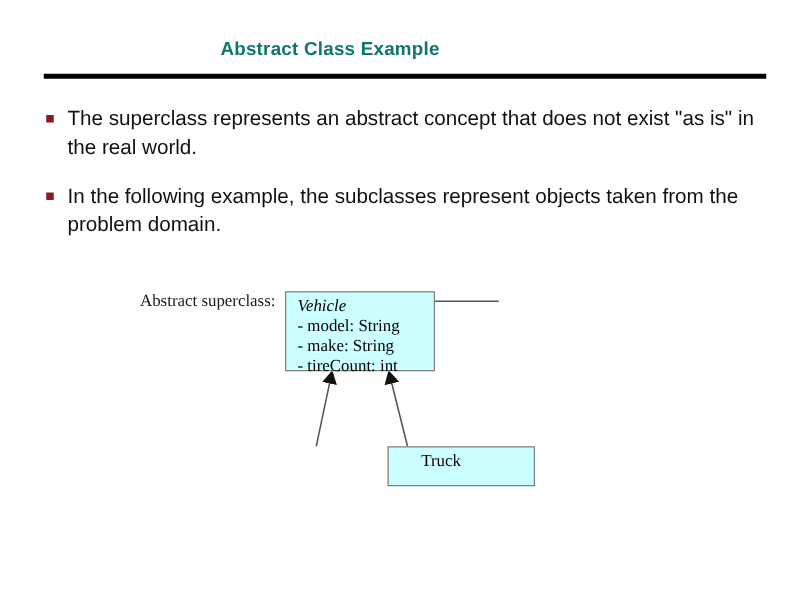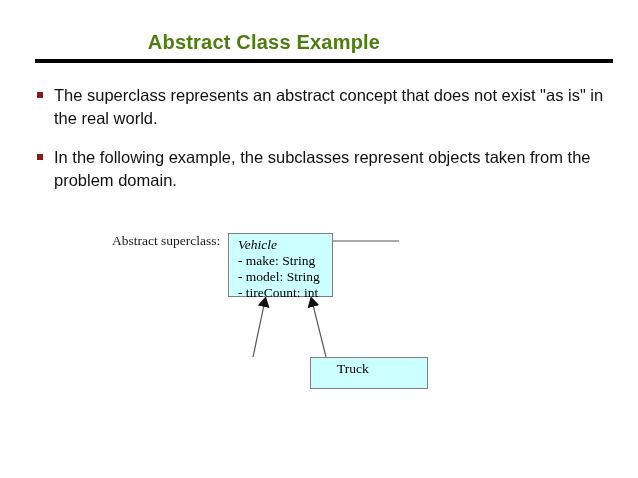--- a/index.html
+++ b/index.html
@@ -18,24 +18,24 @@
   }
 
   
   #slide-title {
     position: absolute;
     left: 0;
     top: 31px;
     width: 528px;
     text-align: center;
     font-family: "Liberation Sans", sans-serif;
-    font-size: 20px;
+    font-size: 15px;
     font-weight: bold;
     letter-spacing: .2px;
-    color: #4d7c0f;
+    color: #0f766e;
     white-space: nowrap;
   }
   #title-rule {
     position: absolute;
     left: 35px;
     top: 59px;
     width: 578px;
     height: 4px;
     background: #000000;
   }
@@ -108,21 +108,21 @@
     box-sizing: border-box;
     font-family: "Liberation Serif", serif;
     font-size: 13.5px;
     line-height: 16px;
     color: #000000;
     padding: 3px 0 3px 9px;
   }
   #vehicle-box {
     left: 228px;
     top: 233px;
-    width: 105px;
+    width: 120px;
     height: 64px;
   }
   #car-box {
     left: 148px;
     top: 357px;
     width: 122px;
     height: 32px;
   }
   #truck-box {
     left: 310px;
@@ -172,22 +172,22 @@
       <line x1="326" y1="357" x2="313" y2="305" stroke="#555555" stroke-width="1.2" marker-end="url(#tri-up)"></line>
 
       <line x1="399" y1="241" x2="295" y2="241" stroke="#555555" stroke-width="1.2" marker-end="url(#tri-left)"></line>
     </svg>
 
     <div class="uml-label" id="superclass-label">Abstract superclass:</div>
 
 
     <div class="uml-box" id="vehicle-box">
       <span class="uml-class-name abstract">Vehicle</span>
+      <span class="uml-attr">- model: String</span>
       <span class="uml-attr">- make: String</span>
-      <span class="uml-attr">- model: String</span>
       <span class="uml-attr">- tireCount: int</span>
     </div>
 
 
     <div class="uml-box" id="truck-box">
       <span class="uml-class-name">Truck</span>
     </div>
 
   </div>
 </div>

